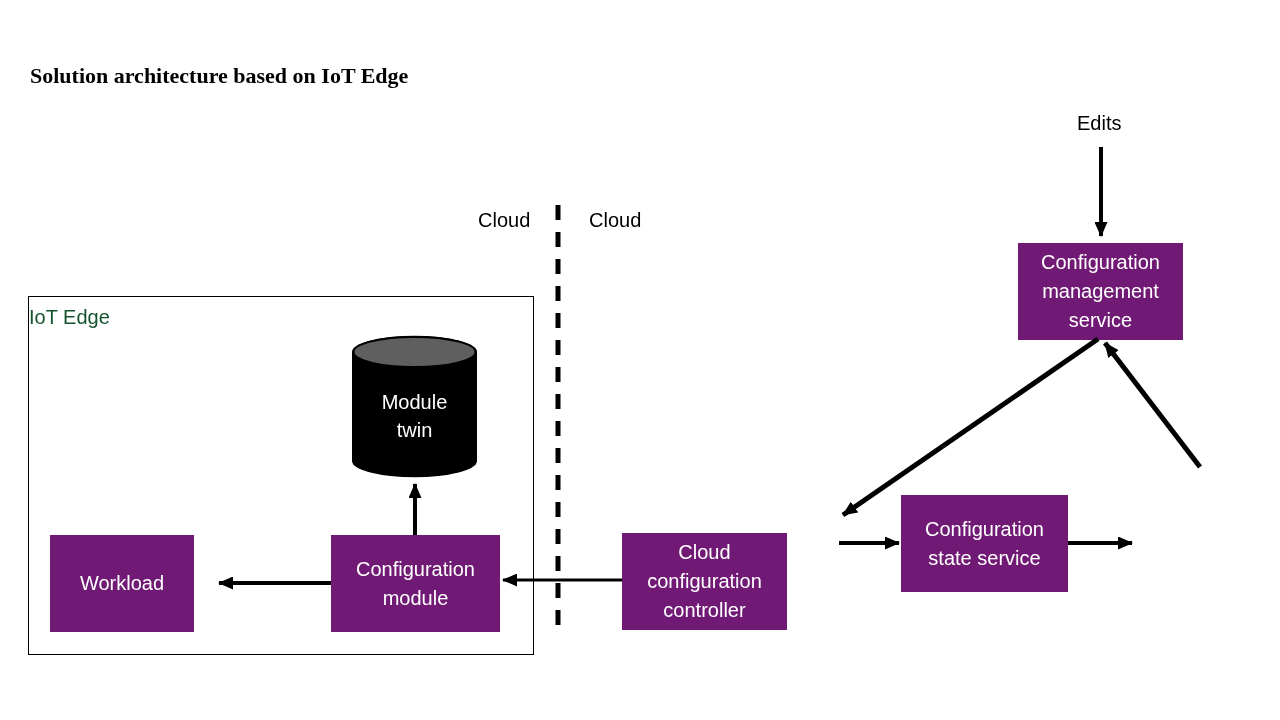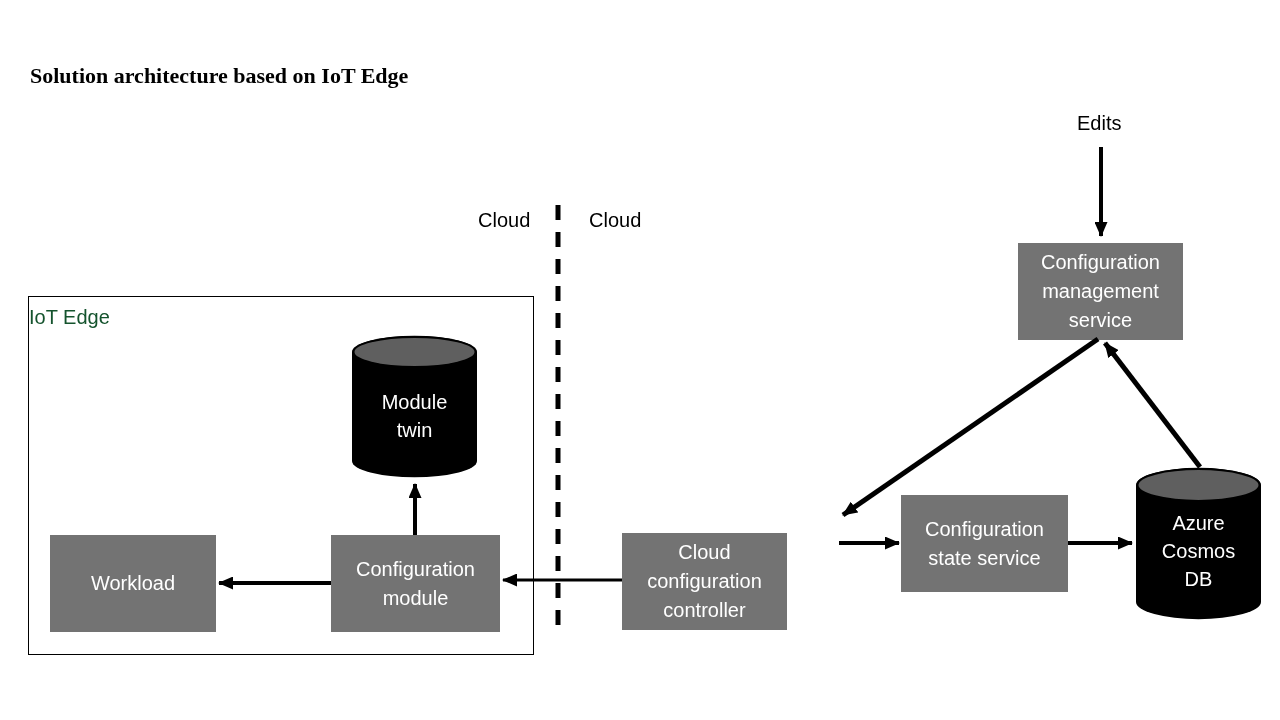--- a/index.html
+++ b/index.html
@@ -34,21 +34,21 @@
     background: #ffffff;
   }
   .container-label {
     width: 100%;
     margin-top: 9px;
     font-size: 20px;
     color: #14532d;
   }
   .node {
     position: absolute;
-    background: #737373;
+    background: #701a75;
     color: #ffffff;
     display: flex;
     align-items: center;
     justify-content: center;
     text-align: center;
     font-size: 20px;
     line-height: 29px;
     white-space: pre-line;
   }
   .cylinder { position: absolute; }
@@ -88,31 +88,22 @@
 
   <div class="cylinder" style="left:351px; top:335px; width:127px; height:143px;">
     <svg width="127" height="143" viewBox="0 0 127 143">
       <path d="M1,17 A62,16 0 0 1 126,17 L126,126 A62,16 0 0 1 1,126 Z" fill="#000000"></path>
       <ellipse cx="63.5" cy="17" rx="61" ry="15" fill="#5f5f5f" stroke="#000000" stroke-width="2"></ellipse>
     </svg>
     <div class="cyl-label" style="top:53px;">Module
 twin</div>
   </div>
 
-  <div class="cylinder" style="left:1135px; top:467px; width:127px; height:153px;">
-    <svg width="127" height="153" viewBox="0 0 127 153">
-      <path d="M1,18 A62,17 0 0 1 126,18 L126,135 A62,17 0 0 1 1,135 Z" fill="#000000"></path>
-      <ellipse cx="63.5" cy="18" rx="61" ry="16" fill="#5f5f5f" stroke="#000000" stroke-width="2"></ellipse>
-    </svg>
-    <div class="cyl-label" style="top:42px;">Azure
-Cosmos
-DB</div>
-  </div>
 
-  <div class="node" style="left:50px; top:535px; width:166px; height:97px;text-align:right;">Workload</div>
+  <div class="node" style="left:50px; top:535px; width:144px; height:97px;text-align:right;">Workload</div>
   <div class="node" style="left:331px; top:535px; width:169px; height:97px;">Configuration
 module</div>
   <div class="node" style="left:622px; top:533px; width:165px; height:97px;">Cloud
 configuration
 controller</div>
   <div class="node" style="left:901px; top:495px; width:167px; height:97px;">Configuration
 state service</div>
   <div class="node" style="left:1018px; top:243px; width:165px; height:97px;">Configuration
 management
 service</div>

